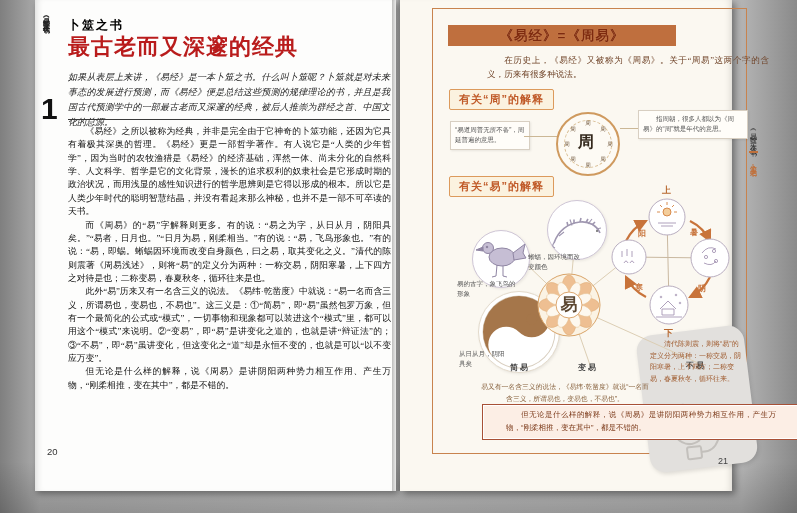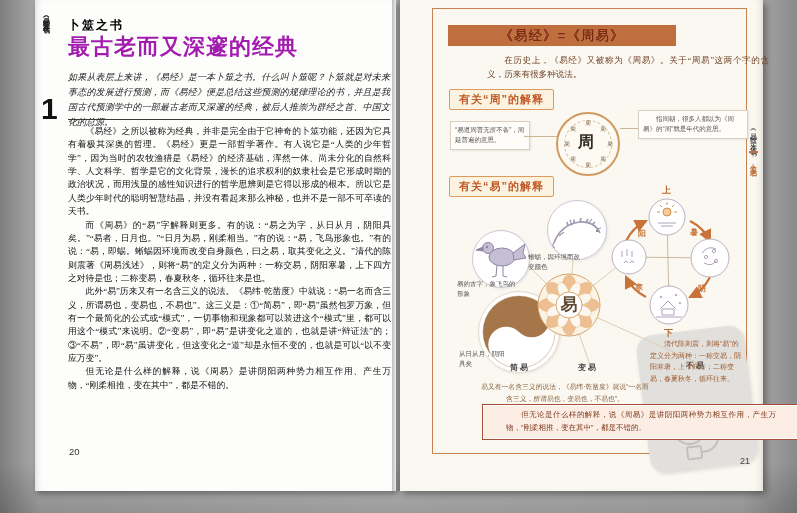--- a/index.html
+++ b/index.html
@@ -6,33 +6,33 @@
   body{
     width:797px;height:513px;position:relative;overflow:hidden;
     font-family:"Liberation Sans",sans-serif;
     background-image:
       linear-gradient(180deg, rgba(0,0,0,0) 90%, rgba(0,0,0,.18) 100%),
       linear-gradient(90deg,#7f7f7f 0,#aeaeae 5%,#bdbdbd 48%,#b4b4b4 93%,#8a8a8a 100%);
   }
   .page{position:absolute;top:0;height:491px;}
   .abs{position:absolute;}
   .left-page{left:35px;width:361px;background:#fdfdfc;box-shadow:2px 3px 6px rgba(0,0,0,.35), inset 6px 0 8px -6px rgba(0,0,0,.2);}
-  .right-page{left:400px;width:363px;background:#fbf8f1;box-shadow:3px 3px 7px rgba(0,0,0,.4), inset -6px 0 8px -6px rgba(0,0,0,.18);}
+  .right-page{left:400px;width:332px;background:#fbf8f1;box-shadow:3px 3px 7px rgba(0,0,0,.4), inset -6px 0 8px -6px rgba(0,0,0,.18);}
   .spine{position:absolute;left:392px;top:0;width:10px;height:491px;background:linear-gradient(90deg,rgba(0,0,0,.25),rgba(0,0,0,.05) 45%,rgba(0,0,0,.3));}
   .vtext{writing-mode:vertical-rl;text-orientation:upright;}
   
   .chapter-tab{left:6px;top:12px;font-size:7px;color:#222;letter-spacing:1px;font-weight:600;}
   .chapter-num{left:6px;top:92px;font-size:30px;font-weight:bold;color:#111;}
   .kicker{left:33px;top:17px;font-size:12px;font-weight:800;color:#000;letter-spacing:2px;}
-  .big-title{left:33px;top:32px;font-size:22px;font-weight:800;color:#a21caf;letter-spacing:1px;}
+  .big-title{left:33px;top:32px;font-size:22px;font-weight:800;color:#b91c1c;letter-spacing:1px;}
   .intro{left:33px;top:70px;width:322px;font-family:"Liberation Serif",serif;font-style:italic;font-size:9px;line-height:1.65;color:#222;text-align:justify;}
   .rule{left:33px;top:119px;width:322px;height:1px;background:#3a3a3a;}
   .bodytext{left:33px;top:125px;width:323px;height:316px;overflow:hidden;font-family:"Liberation Serif",serif;font-size:8.8px;line-height:1.52;color:#111;text-align:justify;}
   .bodytext p{margin:0;text-indent:2em;}
-  .pagenum{font-size:9.5px;color:#333;margin-left:22px;}
+  .pagenum{font-size:9.5px;color:#333;}
   
   .frame{left:32px;top:8px;width:313px;height:444px;border:1.5px solid #c8834e;background:transparent;}
   .banner{left:48px;top:25px;width:228px;height:21px;background:#bf6f3e;color:#7e2a0e;font-weight:800;font-size:13.5px;text-align:center;line-height:21px;letter-spacing:1px;text-shadow:0 0 1px rgba(255,230,200,.4);}
   .r-intro{left:55px;top:54px;width:282px;font-family:"Liberation Serif",serif;font-size:8.6px;color:#6f4328;line-height:1.6;text-indent:2em;text-align:justify;margin-left:32px;}
   .seclabel{padding:2px 9px;border:1.5px solid #dc9a5c;border-radius:2px;background:#fbf2df;color:#c05a28;font-weight:800;font-size:11px;letter-spacing:1px;}
   .notebox{background:#fffdf9;border:1px solid #d8cfc2;font-size:6.5px;color:#555;line-height:1.6;padding:3px 4px;box-shadow:1px 1px 2px rgba(0,0,0,.08);}
   .hline{height:1px;background:#cbb795;}
   .smallnote{font-size:6.5px;color:#555;line-height:1.55;}
   .circ{border-radius:50%;background:#fff;border:1px solid #cfc6d6;box-shadow:1px 1px 3px rgba(0,0,0,.08);}
   .arcLbl{font-size:8px;color:#c8733a;font-weight:bold;}

